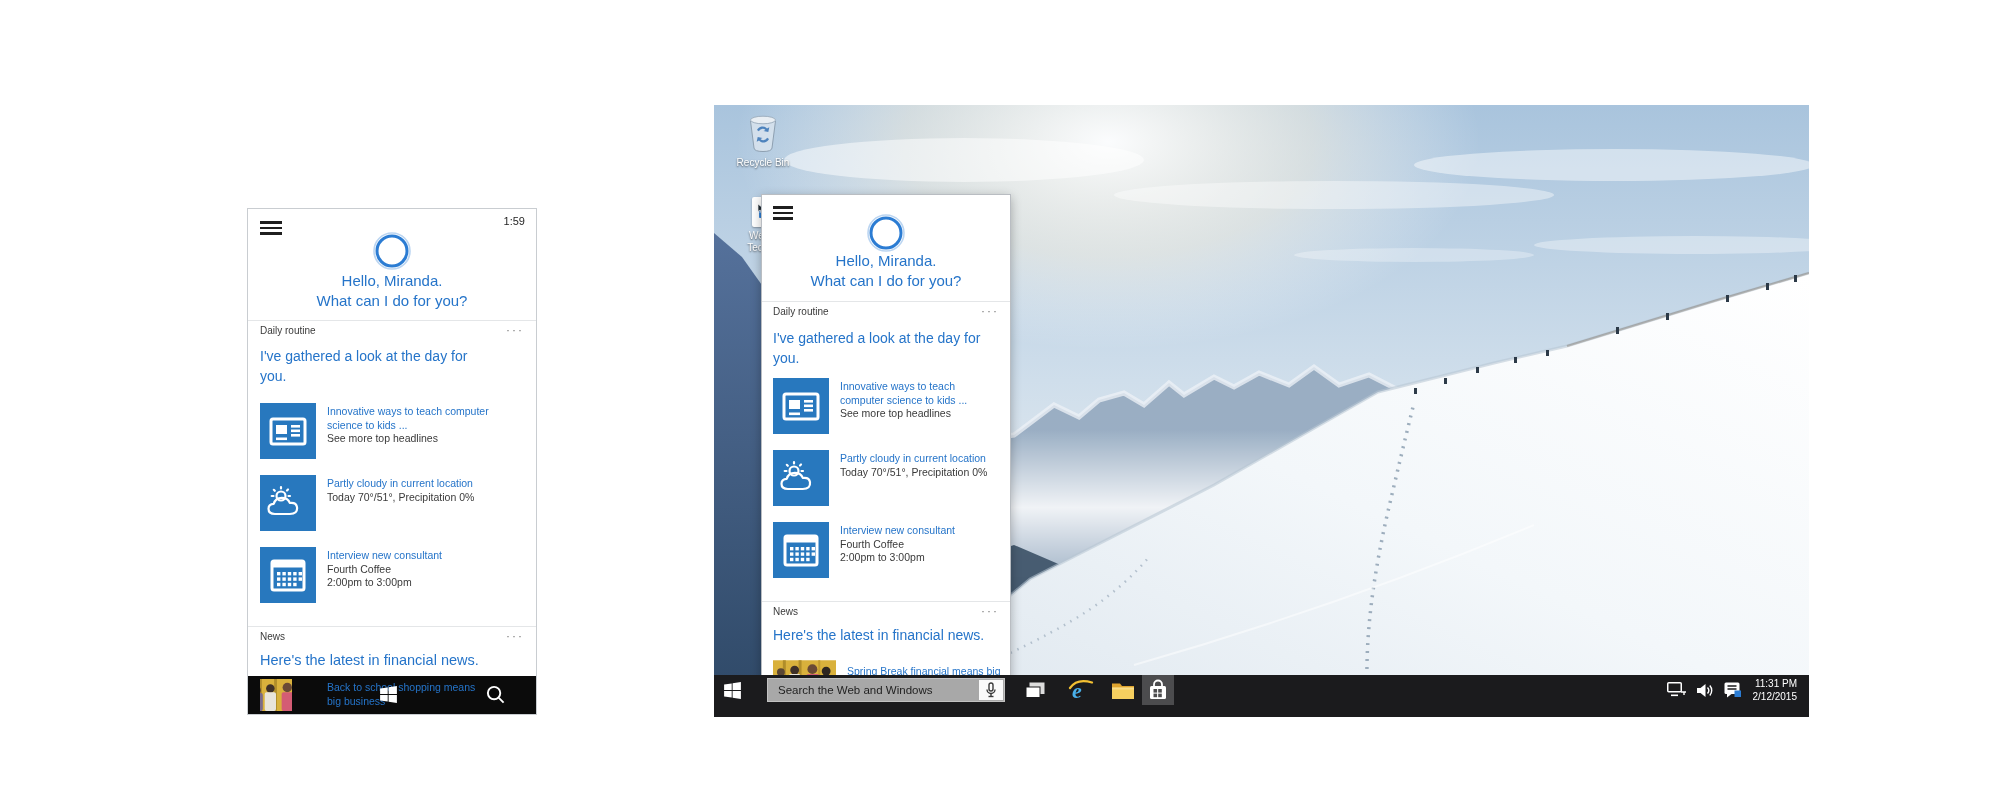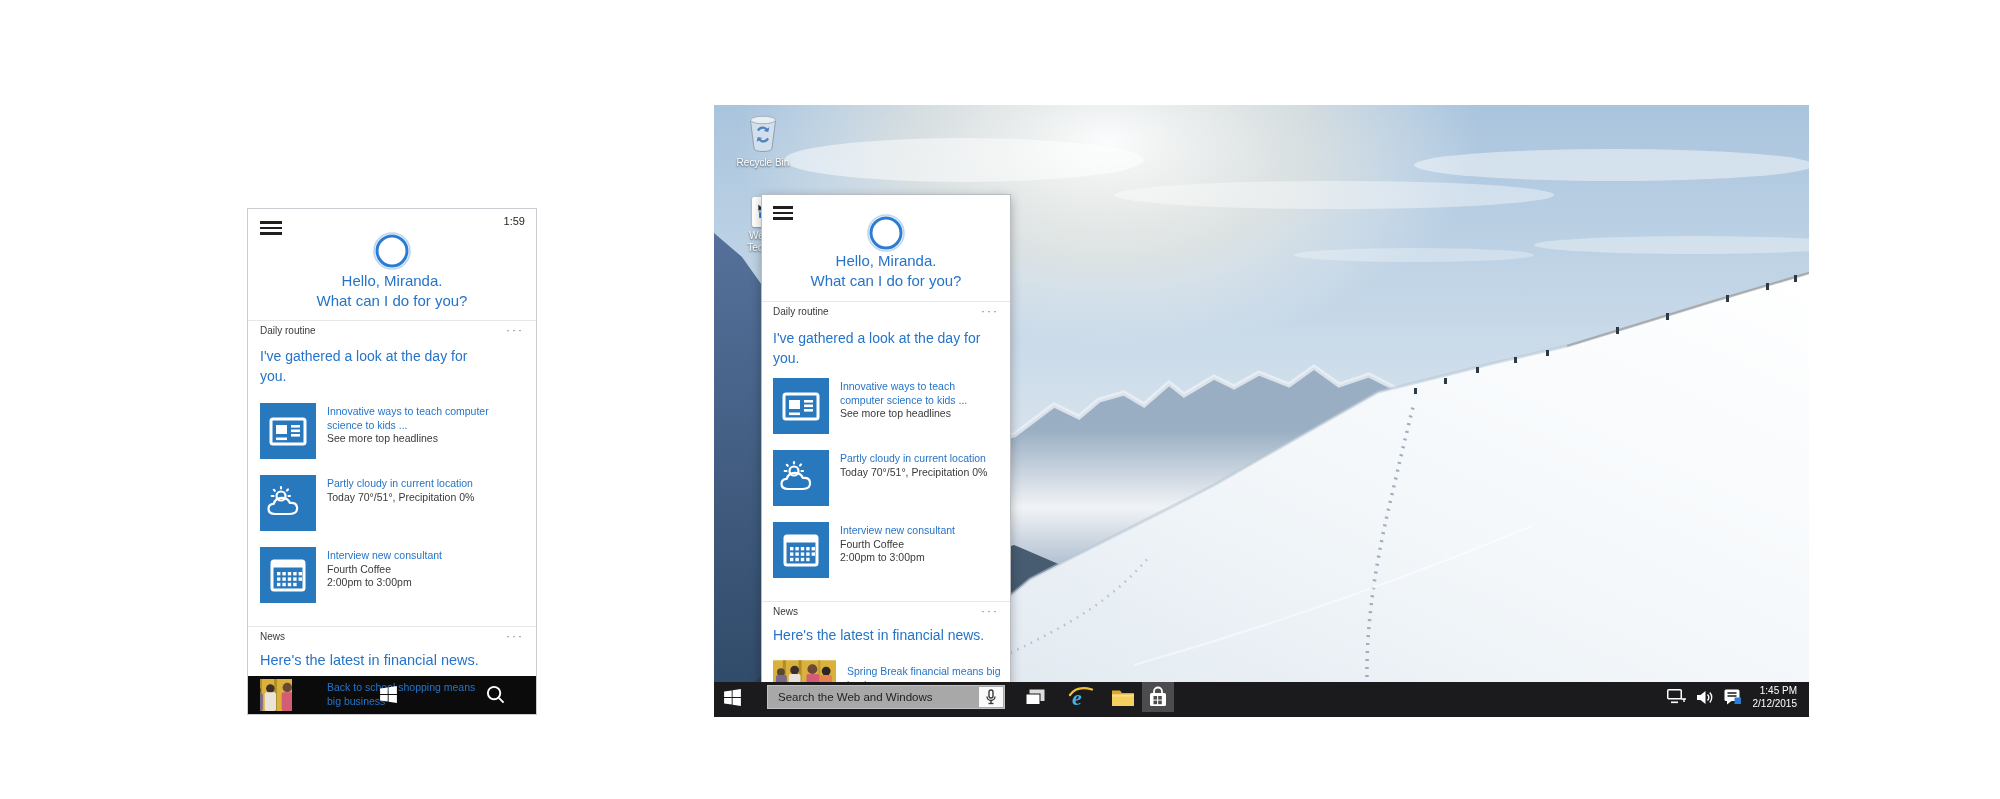--- a/index.html
+++ b/index.html
@@ -58,21 +58,21 @@
   .d-ring { top:16px; }
   .d-greet { top:56px; }
   .d-it-text { width:160px; }
   .d-story { position:absolute; left:11px; top:465px; cursor:pointer; }
   .d-thumb { position:absolute; left:0; top:0; width:63px; height:34px; overflow:hidden; }
   .d-story-text { position:absolute; left:74px; top:5px; width:160px; font-size:10.5px;
     line-height:13.5px; color:#2574c9; }
   .d-news-headline { font-size:14px; }
 
   
-  .taskbar { position:absolute; left:0; right:0; bottom:0; height:35px; background:#1b1b1d; }
+  .taskbar { position:absolute; left:0; right:0; bottom:0; height:42px; background:#1b1b1d; }
   .start { position:absolute; left:0; top:0; width:44px; height:30px; cursor:pointer; }
   .start svg { position:absolute; left:10px; top:7px; }
   .searchbox { position:absolute; left:53px; top:3px; width:238px; height:24px;
     background:#a8a8a8; border:1px solid #c2c2c2; }
   .searchbox input { position:absolute; left:0; top:0; width:210px; height:22px; border:0;
     background:transparent; font-family:"Liberation Sans",sans-serif; font-size:11.5px;
     color:#1f1f1f; padding-left:10px; outline:none; }
   .searchbox input::placeholder { color:#1f1f1f; opacity:1; }
   .micbox { position:absolute; right:1px; top:1px; width:24px; height:20px; background:#fafafa;
     cursor:pointer; display:flex; align-items:center; justify-content:center; }
@@ -458,17 +458,17 @@
     </div>
     <div class="tb-icon tray-ac">
       <svg width="18" height="17" viewBox="0 0 18 17">
         <rect x="0.5" y="0.5" width="15" height="11.5" rx="1.5" fill="#fff"></rect>
         <polygon points="3,12 3,15.5 7.5,12" fill="#fff"></polygon>
         <path d="M3.5,4 h9 M3.5,7 h9" stroke="#1b1b1d" stroke-width="1.3"></path>
         <rect x="10.5" y="8.5" width="6.5" height="6.5" fill="#2b7cd3"></rect>
       </svg>
     </div>
     <div class="clock">
-      <div>1:45 PM</div>
+      <div>11:31 PM</div>
       <div>2/12/2015</div>
     </div>
   </div>
 </section>
 
 </body></html>

